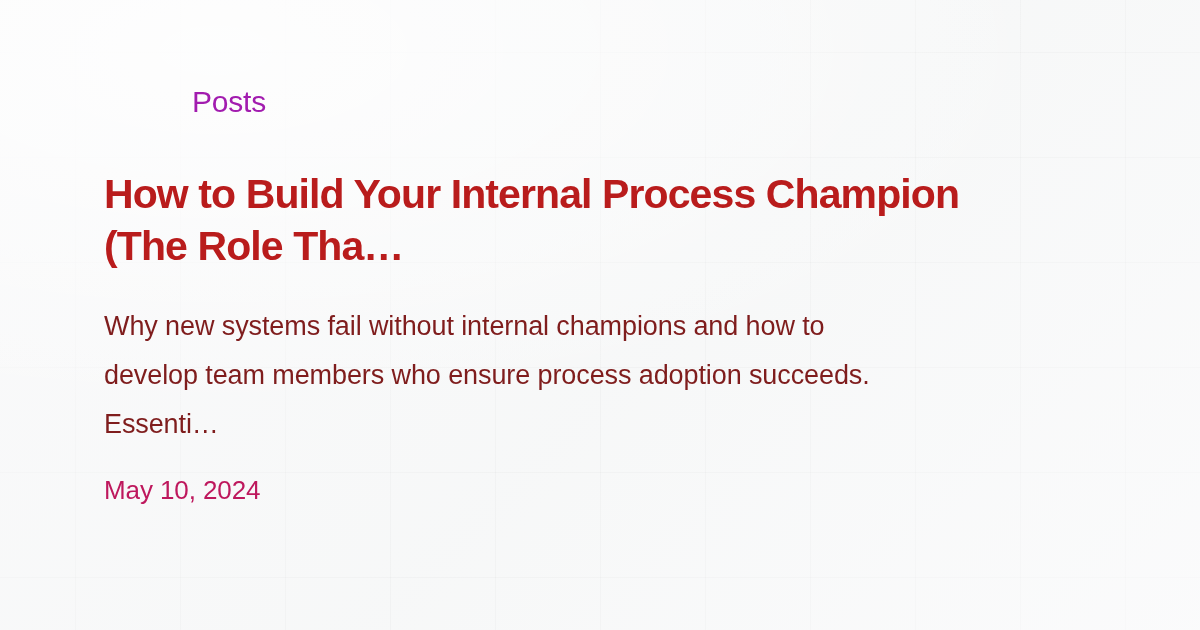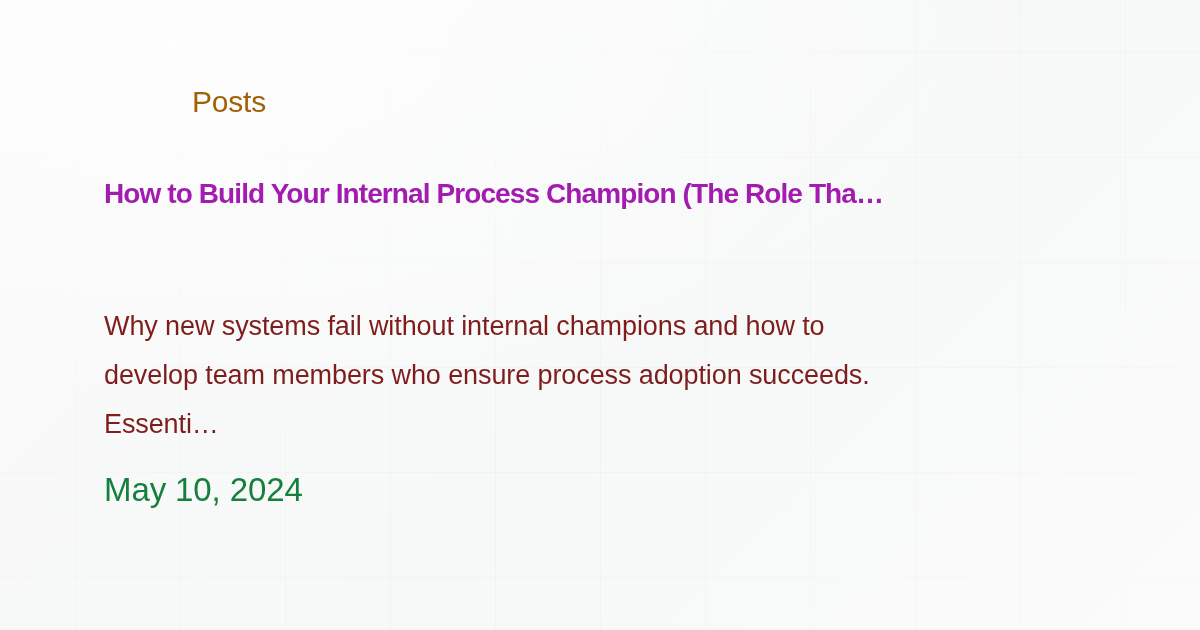--- a/index.html
+++ b/index.html
@@ -55,34 +55,34 @@
   }
 
   .eyebrow {
     position: absolute;
     left: 88px;
     top: 80px;
     font-size: 30px;
     line-height: 44px;
     font-weight: 400;
     letter-spacing: -0.2px;
-    color: #a16207;
+    color: #a21caf;
     white-space: nowrap;
   }
 
   .post-title {
     position: absolute;
     left: 0;
     top: 168px;
     width: 856px;
-    font-size: 28px;
+    font-size: 41px;
     line-height: 52px;
     font-weight: 700;
     letter-spacing: -0.9px;
-    color: #a21caf;
+    color: #b91c1c;
     display: -webkit-box;
     -webkit-line-clamp: 2;
     -webkit-box-orient: vertical;
     overflow: hidden;
     text-overflow: ellipsis;
   }
 
   .post-desc {
     position: absolute;
     left: 0;
@@ -97,25 +97,25 @@
     -webkit-line-clamp: 3;
     -webkit-box-orient: vertical;
     overflow: hidden;
     text-overflow: ellipsis;
   }
 
   .post-date {
     position: absolute;
     left: 0;
     top: 470px;
-    font-size: 33px;
+    font-size: 26px;
     line-height: 40px;
     font-weight: 400;
     letter-spacing: -0.1px;
-    color: #15803d;
+    color: #be185d;
     white-space: nowrap;
   }
 </style>
 </head>
 <body>
 
 <div class="og-card">
 
   <div class="grid-overlay"></div>
   <div class="sheen"></div>

